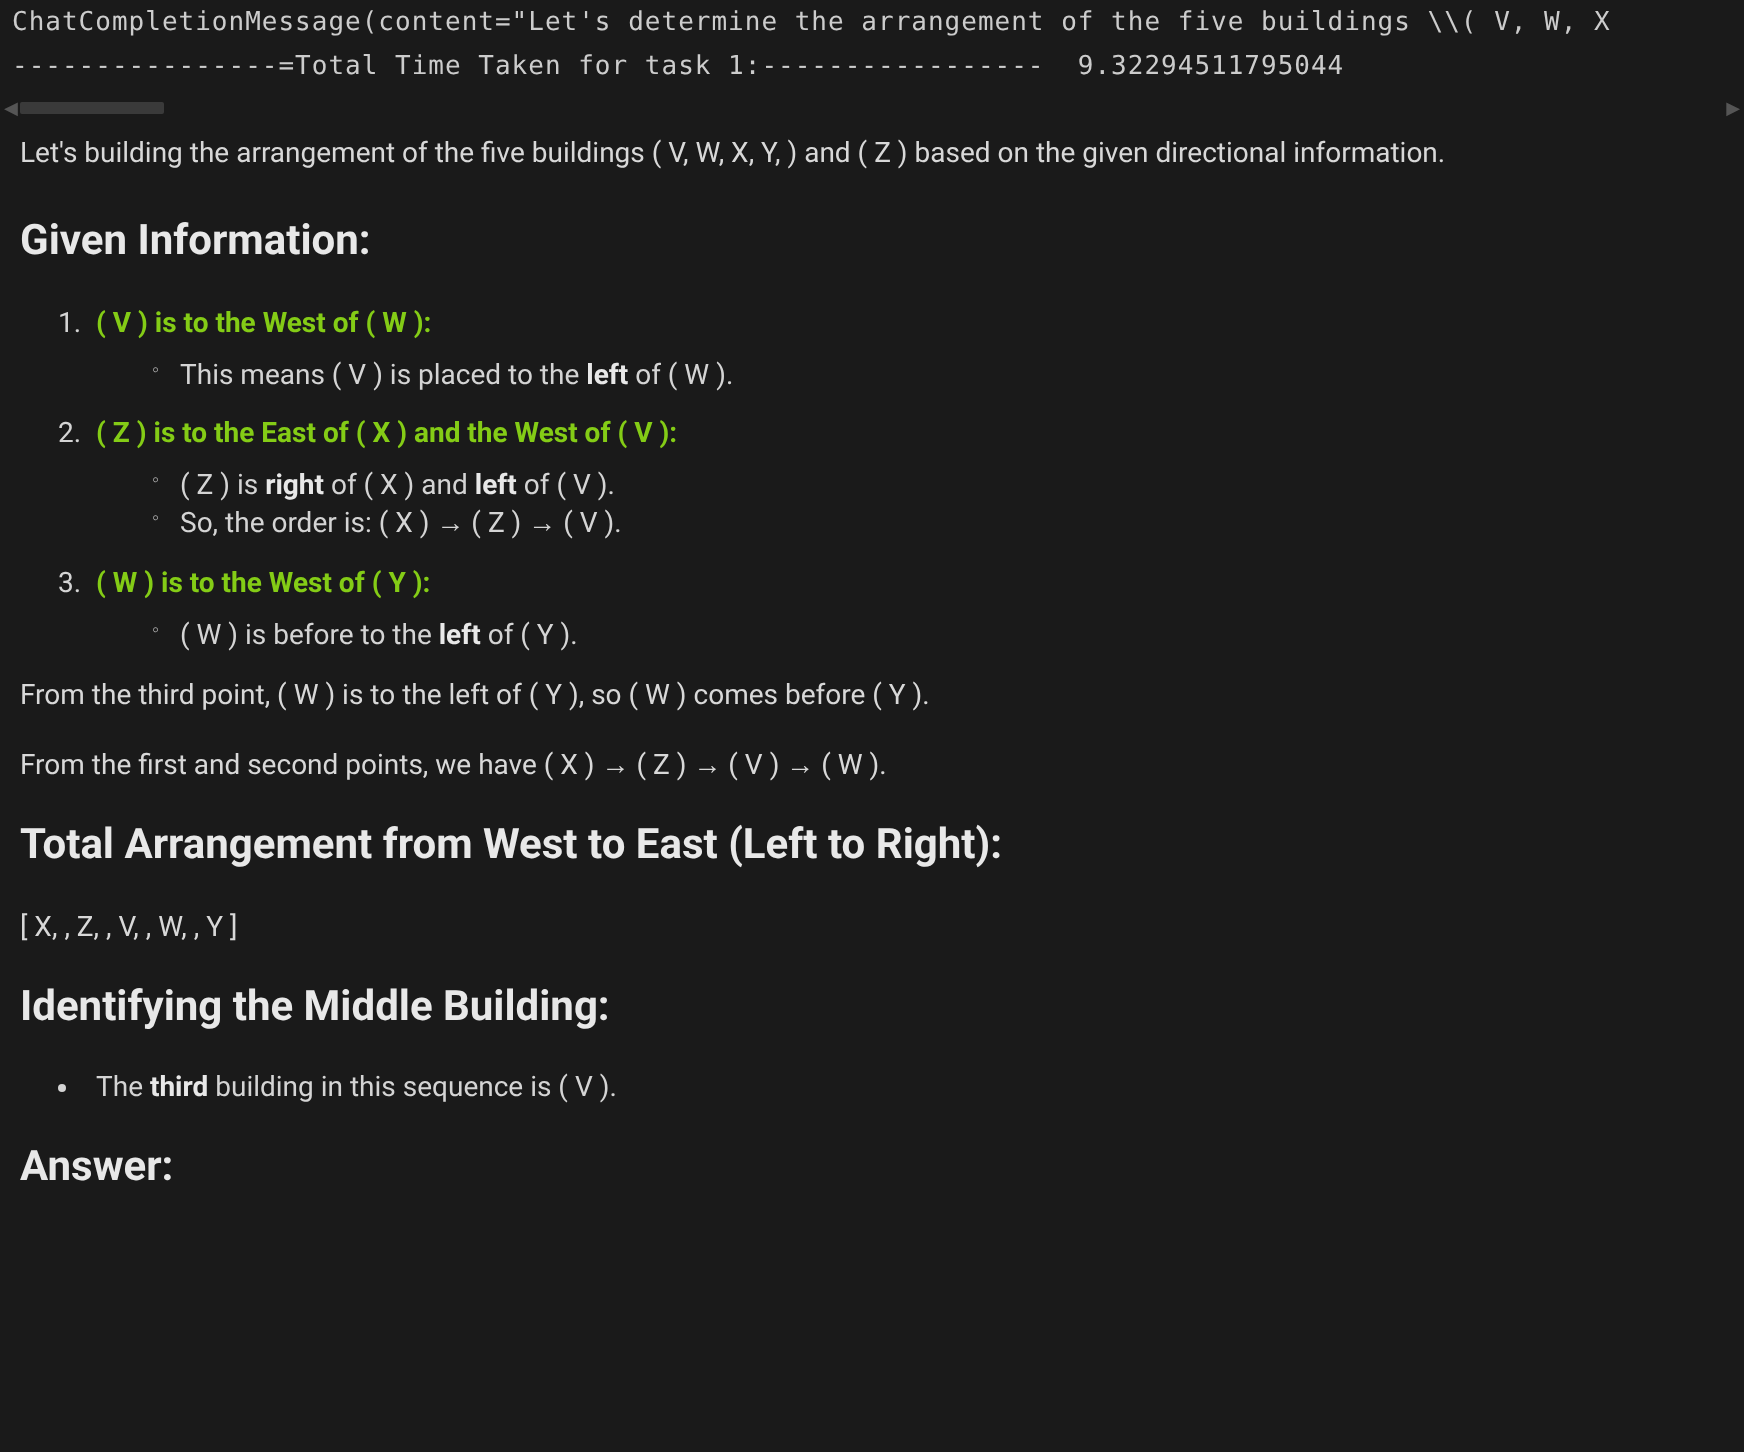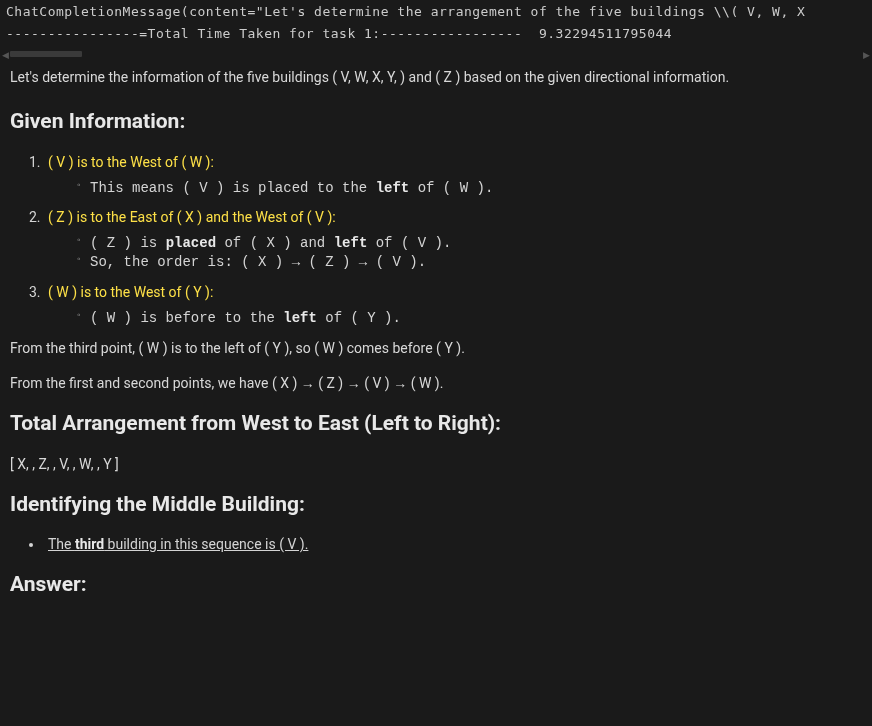--- a/index.html
+++ b/index.html
@@ -63,49 +63,47 @@
     ol {
       list-style: decimal;
       padding-left: 34px;
       margin-bottom: 8px;
     }
     ol > li {
       margin-bottom: 10px;
       padding-left: 4px;
     }
     ol > li > .clue {
-      font-weight: 400;
-      color: #fde047;
+      font-weight: 700;
+      color: #84cc16;
       display: block;
       margin-bottom: 6px;
     }
     ul.sub {
       list-style: none;
       padding-left: 28px;
-      font-family: Liberation Mono, monospace;
     }
     ul.sub > li {
       position: relative;
       padding-left: 14px;
       margin-bottom: 0px;
       line-height: 1.35;
     }
     ul.sub > li::before {
       content: "◦";
       position: absolute;
       left: 0;
       top: 0;
       color: #aaa;
       font-size: 10px;
     }
     ul.bullets {
       list-style: disc;
       padding-left: 34px;
       margin: 4px 0 8px 0;
-      text-decoration: underline;
     }
     ul.bullets > li {
       padding-left: 4px;
     }
     .para {
       margin-bottom: 14px;
       color: #d8d8d8;
     }
     b, strong {
       font-weight: 700;
@@ -119,38 +117,38 @@
 <div class="mono-header">----------------=Total Time Taken for task 1:-----------------  9.32294511795044</div>
 
 <div class="scrollbar-track">
   <span class="scrollbar-arrow left">◀</span>
   <div class="scrollbar-thumb"></div>
   <span class="scrollbar-arrow right">▶</span>
 </div>
 
 <div class="content">
 
-  <p class="intro">Let's determine the information of the five buildings ( V, W, X, Y, ) and ( Z ) based on the given directional information.</p>
+  <p class="intro">Let's building the arrangement of the five buildings ( V, W, X, Y, ) and ( Z ) based on the given directional information.</p>
 
   <h2>Given Information:</h2>
 
   <ol>
     <li>
       <span class="clue">( V ) is to the West of ( W ):</span>
       <ul class="sub">
         <li>
           <span>This means ( V ) is placed to the </span><b>left</b><span> of ( W ).</span>
         </li>
       </ul>
     </li>
     <li>
       <span class="clue">( Z ) is to the East of ( X ) and the West of ( V ):</span>
       <ul class="sub">
         <li>
-          <span>( Z ) is </span><b>placed</b><span> of ( X ) and </span><b>left</b><span> of ( V ).</span>
+          <span>( Z ) is </span><b>right</b><span> of ( X ) and </span><b>left</b><span> of ( V ).</span>
         </li>
         <li>So, the order is: ( X ) → ( Z ) → ( V ).</li>
       </ul>
     </li>
     <li>
       <span class="clue">( W ) is to the West of ( Y ):</span>
       <ul class="sub">
         <li>
           <span>( W ) is before to the </span><b>left</b><span> of ( Y ).</span>
         </li>

